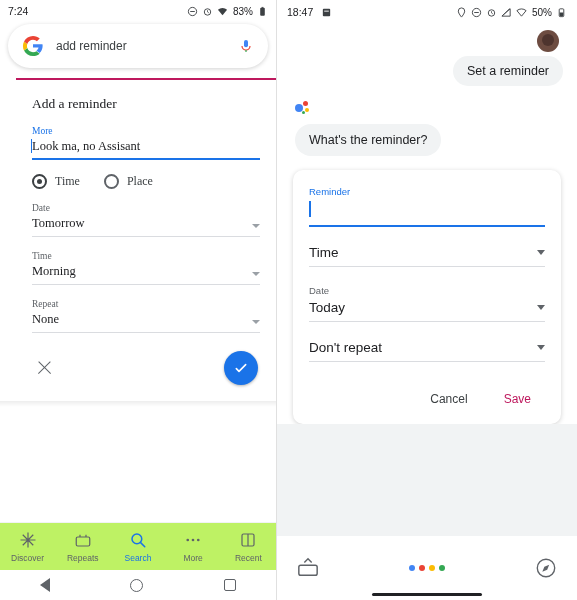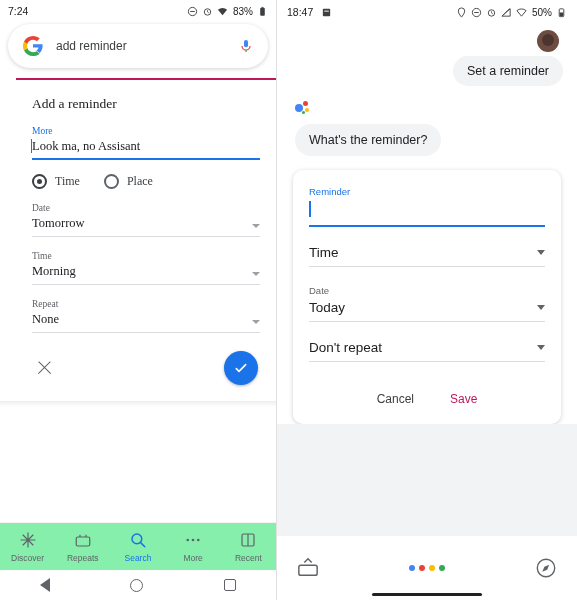--- a/index.html
+++ b/index.html
@@ -106,21 +106,21 @@
     display: flex; align-items: center; justify-content: center;
     box-shadow: 0 1px 3px rgba(0,0,0,0.3);
   }
   .card-shadow { height: 6px; background: linear-gradient(to bottom, rgba(0,0,0,0.07), rgba(0,0,0,0)); }
 
   .bottomnav {
     position: absolute; bottom: 30px; left: 0; right: 0;
     height: 48px;
     display: flex; align-items: center; justify-content: space-around;
     border-top: 1px solid #f1f3f4;
-    background: #86efac;
+    background: #bef264;
   }
   .navitem { display: flex; flex-direction: column; align-items: center; gap: 3px; width: 52px; }
   .navitem .nlabel { font-size: 8.5px; color: #5f6368; }
   .navitem.active .nlabel { color: #1a73e8; }
   .navicon { width: 20px; height: 20px; display: flex; align-items: center; justify-content: center; }
 
   .sysbar {
     position: absolute; bottom: 0; left: 0; right: 0;
     height: 30px;
     display: flex; align-items: center; justify-content: space-around;
@@ -192,21 +192,21 @@
   .r-caret {
     width: 0; height: 0;
     border-left: 4.5px solid transparent;
     border-right: 4.5px solid transparent;
     border-top: 5px solid #5f6368;
   }
   .r-input-caret { position: relative; height: 16px; }
   .r-input-caret::before {
     content:""; position:absolute; left:0; top:0; width:1.5px; height:16px; background:#1a73e8;
   }
-  .rcard-actions { display: flex; justify-content: center; gap: 8px; padding-top: 4px; }
+  .rcard-actions { display: flex; justify-content: flex-end; gap: 8px; padding-top: 4px; }
   .btn-text {
     font-size: 12px; padding: 8px 14px; border-radius: 4px;
     background: none; border: none;
   }
   .btn-cancel { color: #3c4043; }
   .btn-save { color: #be185d; }
 
   .r-bottom {
     position: absolute; bottom: 0; left: 0; right: 0; height: 64px;
     background: #fff;

